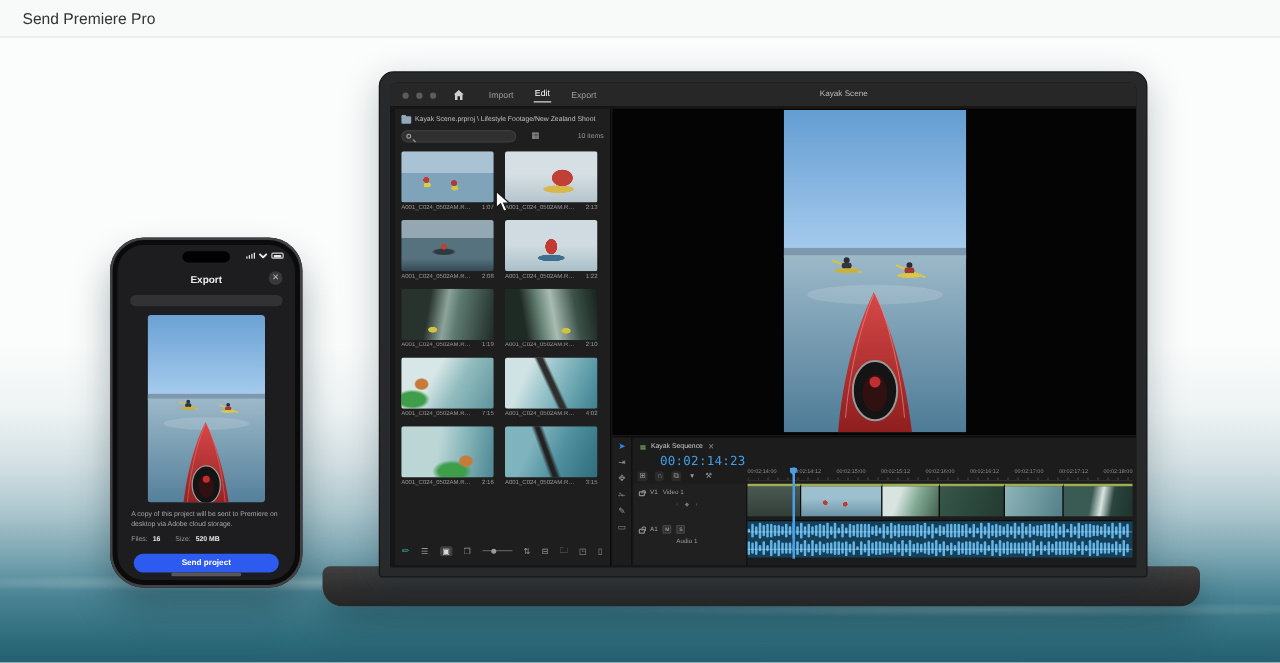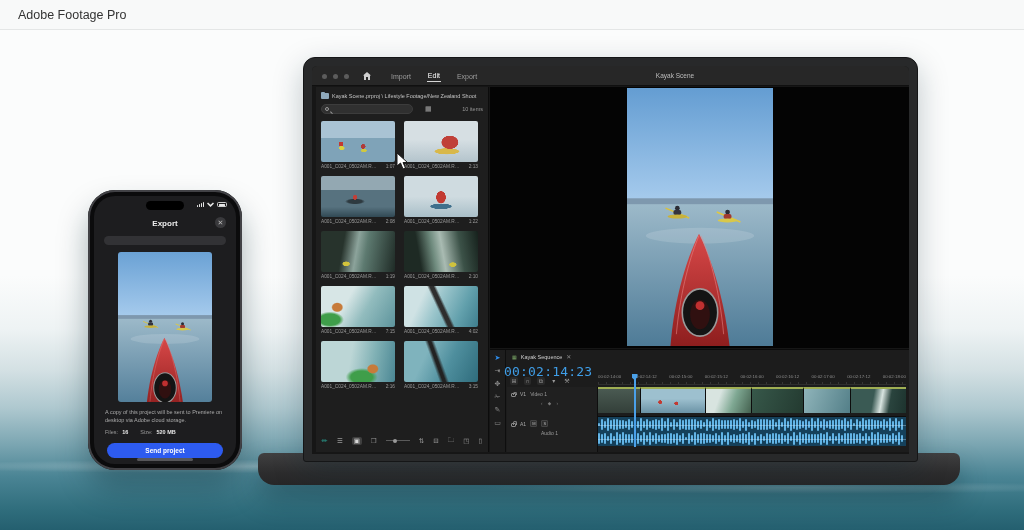--- a/index.html
+++ b/index.html
@@ -65,21 +65,21 @@
   .monitor{position:absolute;left:178px;top:21px;width:419px;height:261px;background:#040404;}
   .monitor .video{position:absolute;left:50%;top:1px;transform:translateX(-50%);width:146px;height:258px;}
   
   .timeline{position:absolute;left:178px;top:283px;width:419px;height:103px;background:#1c1c1c;border-top:1px solid #0b0b0b;}
   .toolstrip{position:absolute;left:0;top:0;bottom:0;width:16px;background:#1d1d1d;border-right:1px solid #0e0e0e;display:flex;flex-direction:column;align-items:center;padding-top:4px;gap:5px;}
   .toolstrip .tool{font-size:7px;color:#8f8f8f;line-height:8px;}
   .toolstrip .tool.sel{color:#2d8ceb;}
   .tl-tab{position:absolute;left:22px;top:3px;display:flex;align-items:center;gap:4px;font-size:5.5px;color:#cfcfcf;white-space:nowrap;}
   .tl-tab .close{color:#8a8a8a;font-size:6px;}
   .tl-tab .tabic{color:#7fae6a;font-size:5px;}
-  .timecode{position:absolute;left:14px;top:14px;font-family:"DejaVu Sans Mono",monospace;font-size:13px;color:#3f9ee8;letter-spacing:.2px;}
+  .timecode{position:absolute;left:38px;top:14px;font-family:"DejaVu Sans Mono",monospace;font-size:10px;color:#3f9ee8;letter-spacing:.2px;}
   .tl-tools{position:absolute;left:20px;top:27px;display:flex;gap:6px;font-size:6px;color:#9a9a9a;}
   .tl-tools span{background:#2a2a2a;border-radius:2px;padding:0 1.5px;line-height:8px;}
   .ruler{position:absolute;left:108px;right:3px;top:24px;height:11px;display:flex;justify-content:space-between;font-size:4.4px;color:#8d8d8d;border-bottom:1px solid #2e2e2e;background:repeating-linear-gradient(90deg,#353535 0 1px,transparent 1px 8px) 0 100%/100% 2px no-repeat;}
   .tracks-head{position:absolute;left:17px;top:37px;width:91px;bottom:0;background:#202020;border-right:1px solid #0e0e0e;font-size:5px;color:#a8a8a8;}
   .trow{position:absolute;left:4px;display:flex;gap:4px;align-items:center;}
   .lock{width:5px;height:4px;border:1px solid #8a8a8a;border-radius:1px;position:relative;margin-top:2px;}
   .lock:before{content:"";position:absolute;left:.5px;top:-2.5px;width:2.5px;height:2.5px;border:1px solid #8a8a8a;border-bottom:none;border-radius:2px 2px 0 0;}
   .badge{background:#2e2e2e;border:1px solid #444;border-radius:1px;font-size:4px;padding:0 1px;color:#bbb;line-height:5px;}
   .subnav{position:absolute;left:34px;font-size:4.5px;color:#7a7a7a;letter-spacing:2px;}
   .vtrack{position:absolute;left:108px;right:3px;top:37px;height:26px;background:#242424;display:flex;}
@@ -156,21 +156,21 @@
       <path d="M74,150 C66,168 55,205 51,250" fill="none" stroke="#e88a8a" stroke-width="0.8" opacity="0.7"></path>
       <path d="M76,150 C84,168 95,205 99,250" fill="none" stroke="#e88a8a" stroke-width="0.8" opacity="0.7"></path>
       <ellipse cx="75" cy="228" rx="18" ry="24" fill="#141414" stroke="#9a9a9a" stroke-width="1.6"></ellipse>
       <ellipse cx="75" cy="230" rx="10" ry="15" fill="#301010"></ellipse>
       <circle cx="75" cy="221" r="4.5" fill="#c03030"></circle>
     </symbol>
   </defs>
 </svg>
 
 <div class="page-header">
-  <div class="title">Adobe Footage Pro</div>
+  <div class="title">Send Premiere Pro</div>
 </div>
 
 <div class="phone">
   <div class="phone-screen">
     <div class="island"></div>
     <div class="pstatus">
       <span class="sig">
           <i style="height:2px"></i>
           <i style="height:3px"></i>
           <i style="height:4px"></i>

